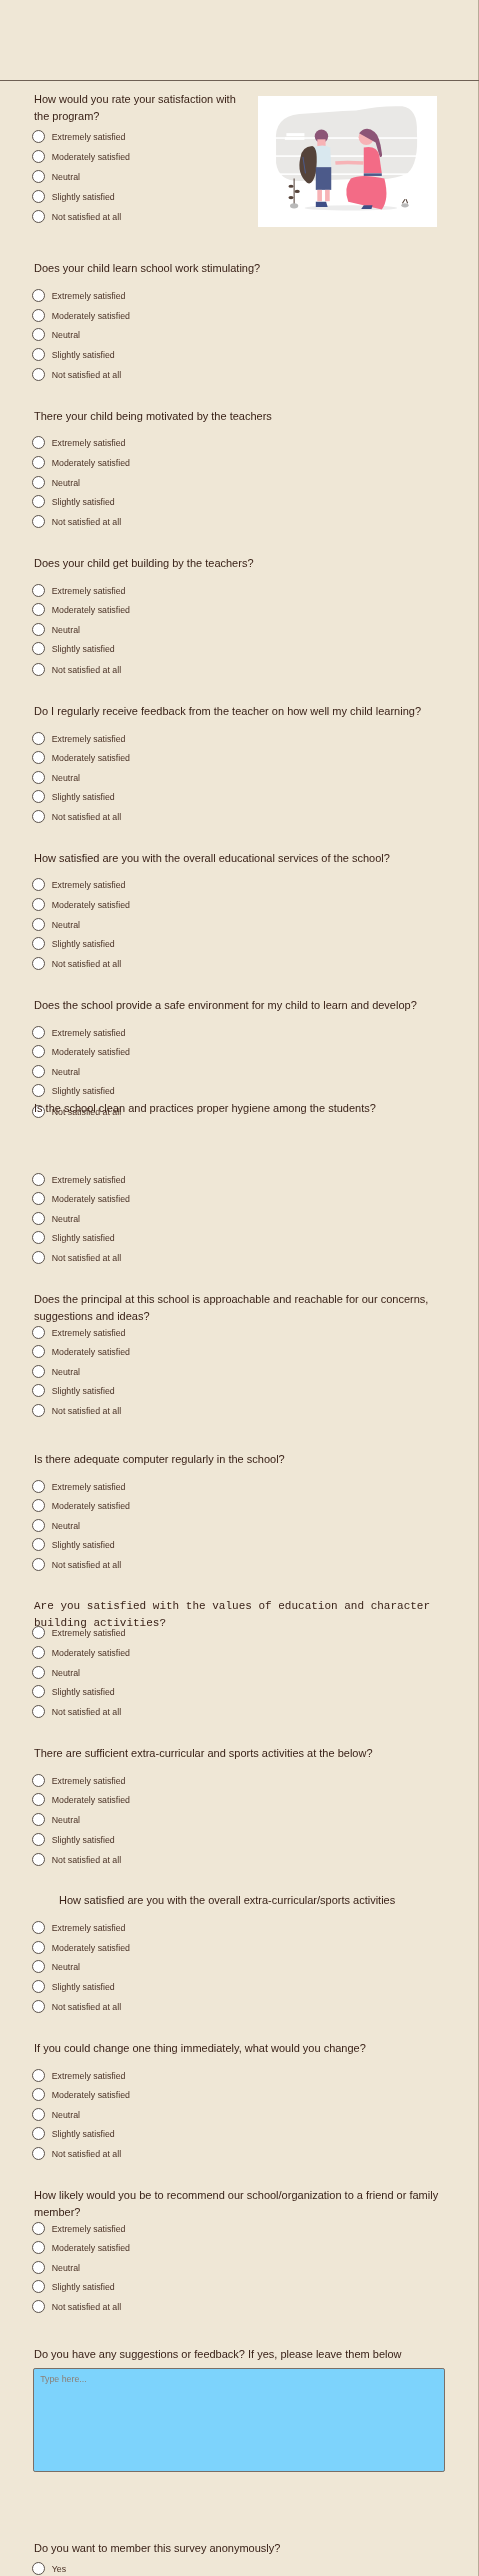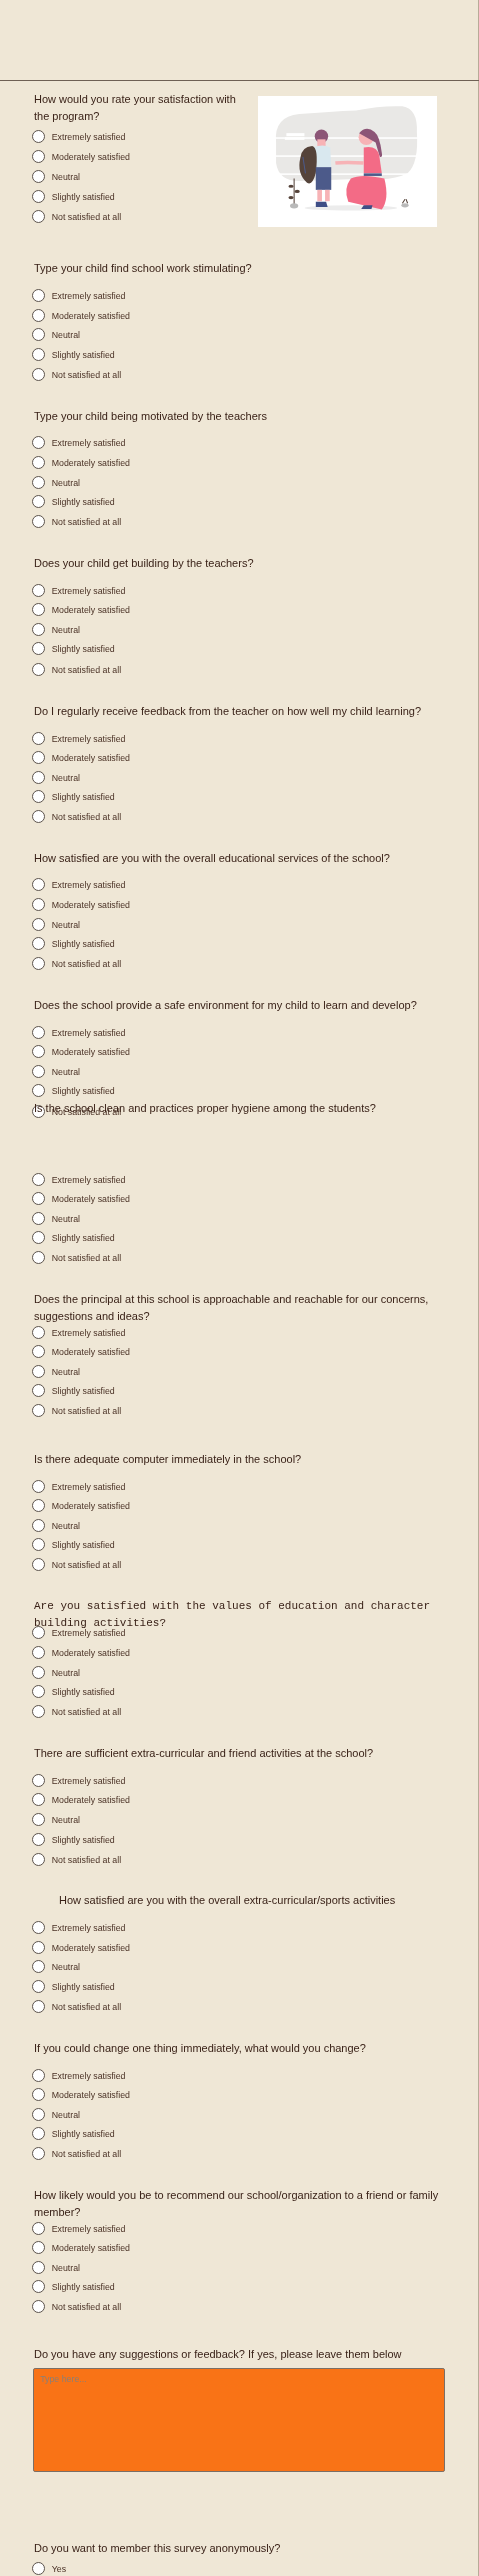--- a/index.html
+++ b/index.html
@@ -8,21 +8,21 @@
   .page { position: relative; width: 479px; height: 3049px; border-right: 0.5px solid #b8ab98; }
   .header { position: absolute; left: 0; top: 0; width: 479px; height: 80px; }
   .title { position: absolute; left: 0; right: 0; top: 25px; text-align: center; font-size: 20px; font-weight: 700; color: #3a2218; letter-spacing: 0.1px; }
   .hr { position: absolute; left: 0; width: 479px; height: 1px; background: #6e6054; }
   .q { position: absolute; left: 34px; font-size: 8.8px; line-height: 13.4px; color: #3a2218; }
   .q-text { font-size: 11px; line-height: 17px; color: #3a2218; }
   .opt { position: absolute; left: 32px; height: 13.4px; display: flex; align-items: center; cursor: pointer; }
   .radio { width: 13px; height: 13px; border-radius: 50%; background: #fff; border: 0.8px solid #5c534c; flex: 0 0 auto; }
   .opt-label { margin-left: 6.7px; font-size: 8.8px; color: #4a3125; }
   .illustration { position: absolute; left: 258px; top: 96px; width: 179px; height: 131px; background: #fff; overflow: hidden; }
-  .field { position: absolute; background: #f97316; border: 0.8px solid #7b6f66; border-radius: 2.1px; font-family: "Liberation Sans", sans-serif; font-size: 8.2px; color: #3a2218; padding: 0 6.7px; outline: none; }
+  .field { position: absolute; background: #7dd3fc; border: 0.8px solid #7b6f66; border-radius: 2.1px; font-family: "Liberation Sans", sans-serif; font-size: 8.2px; color: #3a2218; padding: 0 6.7px; outline: none; }
   .field::placeholder { color: #8b7f76; }
   textarea.field { padding: 5.2px 6.2px; resize: none; font-size: 8.8px; }
 </style>
 </head>
 <body>
 
 <div class="page">
 
   <div class="hr" style="top:80px;"></div>
 
@@ -83,21 +83,21 @@
       <span class="radio"></span>
       <span class="opt-label">Slightly satisfied</span>
     </label>
   <label class="opt" style="top:210px;">
       <span class="radio"></span>
       <span class="opt-label">Not satisfied at all</span>
     </label>
 
   <div id="qblocks">
       <div class="q" style="top: 260px; width: 412px;">
-        <div class="q-text">Type your child find school work stimulating?</div>
+        <div class="q-text">Does your child learn school work stimulating?</div>
       </div>
       <label class="opt" style="top: 289px;">
         <span class="radio"></span>
         <span class="opt-label">Extremely satisfied</span>
       </label>
       <label class="opt" style="top: 309px;">
         <span class="radio"></span>
         <span class="opt-label">Moderately satisfied</span>
       </label>
       <label class="opt" style="top: 328px;">
@@ -106,21 +106,21 @@
       </label>
       <label class="opt" style="top: 348px;">
         <span class="radio"></span>
         <span class="opt-label">Slightly satisfied</span>
       </label>
       <label class="opt" style="top: 368px;">
         <span class="radio"></span>
         <span class="opt-label">Not satisfied at all</span>
       </label>
       <div class="q" style="top: 408px; width: 412px;">
-        <div class="q-text">Type your child being motivated by the teachers</div>
+        <div class="q-text">There your child being motivated by the teachers</div>
       </div>
       <label class="opt" style="top: 436px;">
         <span class="radio"></span>
         <span class="opt-label">Extremely satisfied</span>
       </label>
       <label class="opt" style="top: 456px;">
         <span class="radio"></span>
         <span class="opt-label">Moderately satisfied</span>
       </label>
       <label class="opt" style="top: 476px;">
@@ -267,21 +267,21 @@
       </label>
       <label class="opt" style="top: 1384px;">
         <span class="radio"></span>
         <span class="opt-label">Slightly satisfied</span>
       </label>
       <label class="opt" style="top: 1404px;">
         <span class="radio"></span>
         <span class="opt-label">Not satisfied at all</span>
       </label>
       <div class="q" style="top: 1451px; width: 412px;">
-        <div class="q-text">Is there adequate computer immediately in the school?</div>
+        <div class="q-text">Is there adequate computer regularly in the school?</div>
       </div>
       <label class="opt" style="top: 1480px;">
         <span class="radio"></span>
         <span class="opt-label">Extremely satisfied</span>
       </label>
       <label class="opt" style="top: 1499px;">
         <span class="radio"></span>
         <span class="opt-label">Moderately satisfied</span>
       </label>
       <label class="opt" style="top: 1519px;">
@@ -313,21 +313,21 @@
       </label>
       <label class="opt" style="top: 1685px;">
         <span class="radio"></span>
         <span class="opt-label">Slightly satisfied</span>
       </label>
       <label class="opt" style="top: 1705px;">
         <span class="radio"></span>
         <span class="opt-label">Not satisfied at all</span>
       </label>
       <div class="q" style="top: 1745px; width: 412px;">
-        <div class="q-text">There are sufficient extra-curricular and friend activities at the school?</div>
+        <div class="q-text">There are sufficient extra-curricular and sports activities at the below?</div>
       </div>
       <label class="opt" style="top: 1774px;">
         <span class="radio"></span>
         <span class="opt-label">Extremely satisfied</span>
       </label>
       <label class="opt" style="top: 1793px;">
         <span class="radio"></span>
         <span class="opt-label">Moderately satisfied</span>
       </label>
       <label class="opt" style="top: 1813px;">

